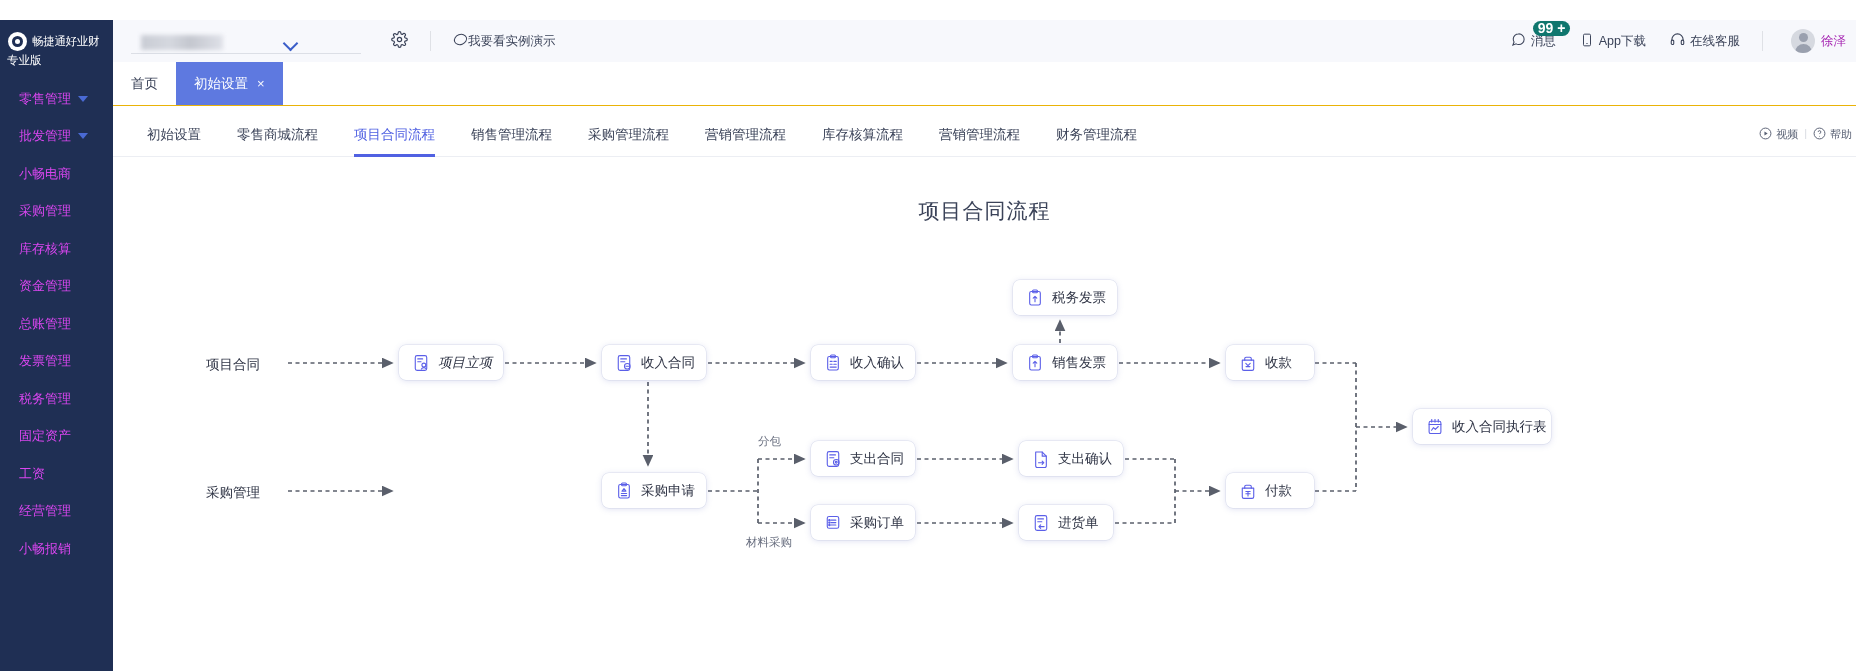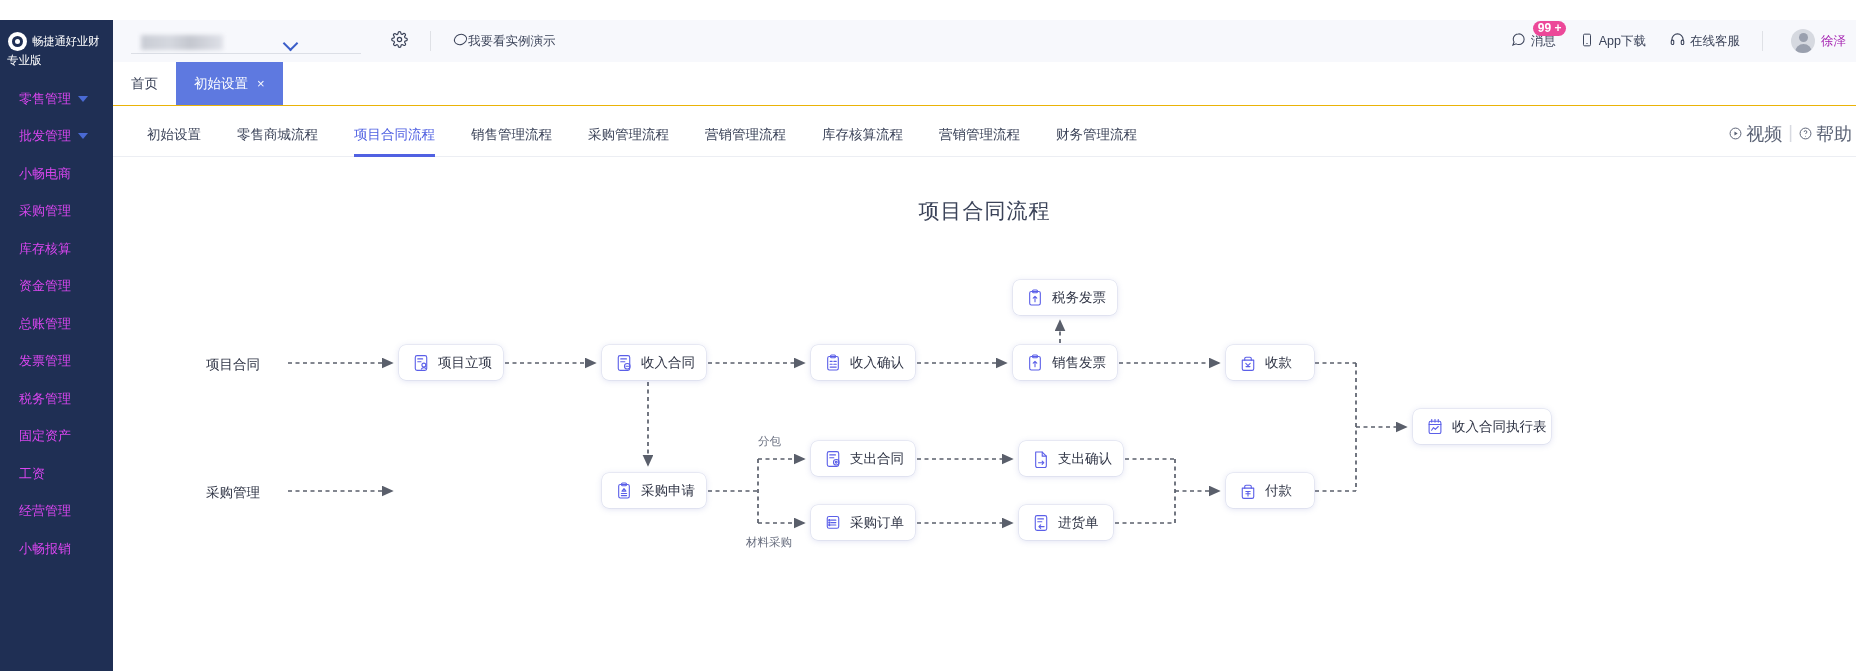--- a/index.html
+++ b/index.html
@@ -92,22 +92,22 @@
   .topbar-right {
     margin-left: auto; display: flex; align-items: center; padding-right: 10px;
   }
   .tr-item {
     display: flex; align-items: center; gap: 5px;
     font-size: 12.5px; color: #3b4359; margin-left: 24px;
     position: relative; cursor: pointer; white-space: nowrap;
   }
   .badge {
     position: absolute; left: 22px; top: -11px;
-    background: #ec4899; color: #fff;
-    font-size: 12px; line-height: 14px;
+    background: #0f766e; color: #fff;
+    font-size: 14px; line-height: 14px;
     height: 15px; padding: 0 5px; border-radius: 8px;
     font-weight: bold; white-space: nowrap;
   }
   .avatar {
     width: 24px; height: 24px; border-radius: 50%;
     background: #d6d9e0; margin-left: 28px; position: relative; overflow: hidden;
   }
   .avatar::before{
     content:""; position:absolute; left:7.5px; top:4px; width:9px; height:9px;
     border-radius:50%; background:#9aa0ae;
@@ -145,21 +145,21 @@
     position: relative;
   }
   .stab:first-child { margin-left: 34px; }
   .stab.active { color: #5061e2; }
   .stab.active::after {
     content:""; position: absolute; left: 0; right: 0; bottom: 0;
     height: 2.5px; background: #5061e2;
   }
   .subtabs-right {
     margin-left: auto; display: flex; align-items: flex-start;
-    padding-right: 4px; gap: 6px; font-size: 18px; color: #5a6275;
+    padding-right: 4px; gap: 6px; font-size: 11px; color: #5a6275;
   }
   .sr-item { display:flex; align-items:center; gap:4px; cursor:pointer; white-space: nowrap;}
   .sr-sep { color:#d8dae1; }
 
   
   .canvas {
     position: absolute; left: 113px; top: 157px; right: 0; bottom: 0;
     background: #fff; overflow: hidden;
   }
   .chart-title {
@@ -405,21 +405,21 @@
           <line x1="1243" y1="206" x2="1243" y2="334"></line>
 
           <line x1="1243" y1="270" x2="1293" y2="270" marker-end="url(#arw)"></line>
         </g>
       </svg>
       <div id="flow-nodes">
           <div class="rowlabel" style="left: 93px; top: 199px;">项目合同</div>
           <div class="rowlabel" style="left: 93px; top: 327px;">采购管理</div>
           <div class="edgelabel" style="left: 645px; top: 277px;">分包</div>
           <div class="edgelabel" style="left: 633px; top: 378px;">材料采购</div>
-          <div class="node" style="left: 286px; top: 188px; width: 104px;">
+          <div class="node" style="left: 286px; top: 188px; width: 104px; font-style: italic;">
             <svg class="ico" viewBox="0 0 20 22" fill="none" stroke="#5b5fe8" stroke-width="1.35" stroke-linecap="round" stroke-linejoin="round" style="color: rgb(91, 95, 232);">
               <rect x="3" y="2" width="14" height="18" rx="2.2"></rect>
               <line x1="6" y1="6" x2="12" y2="6"></line>
               <line x1="6" y1="9.5" x2="10" y2="9.5"></line>
               <circle cx="13.5" cy="13.5" r="2.4"></circle>
               <path d="M10.5 18.4a3.4 3.4 0 016 0"></path>
             </svg>
             <span>项目立项</span>
           </div>
           <div class="node" style="left: 489px; top: 188px; width: 104px;">

